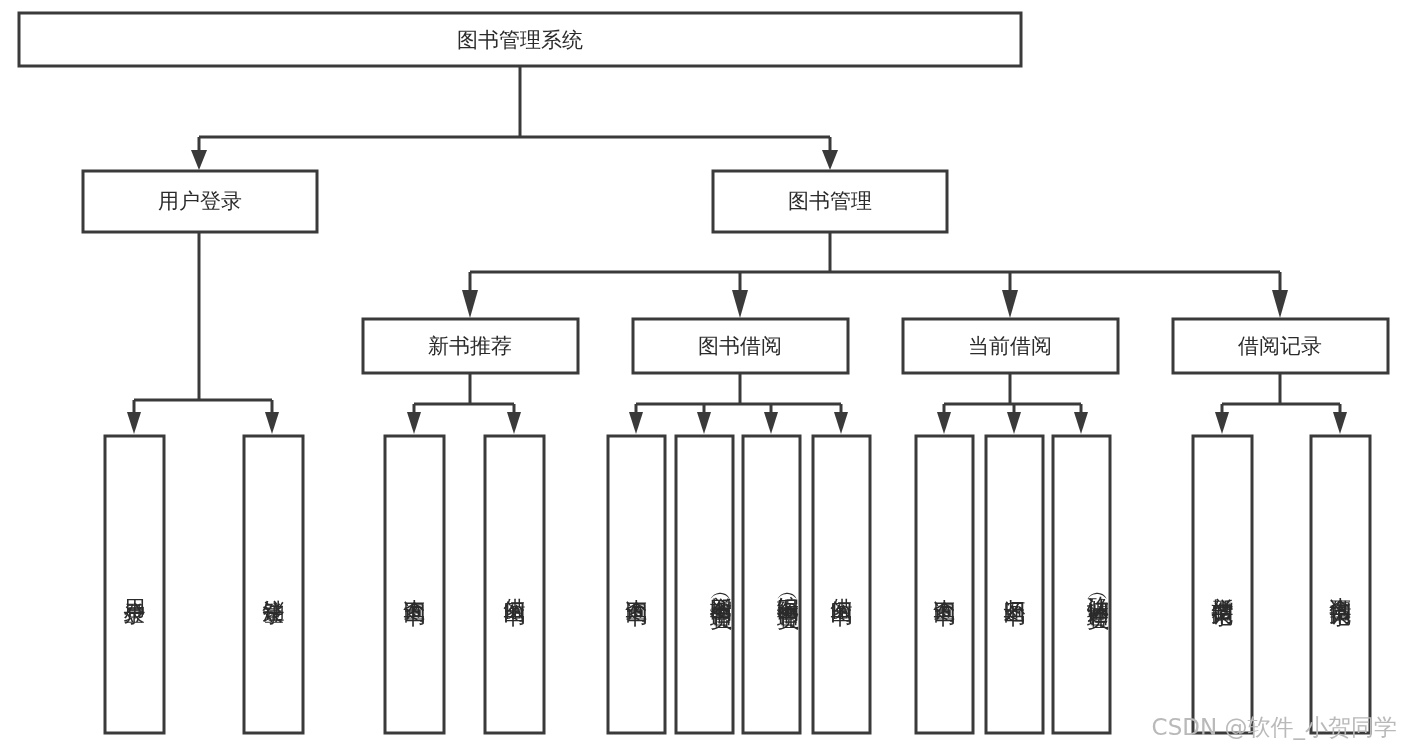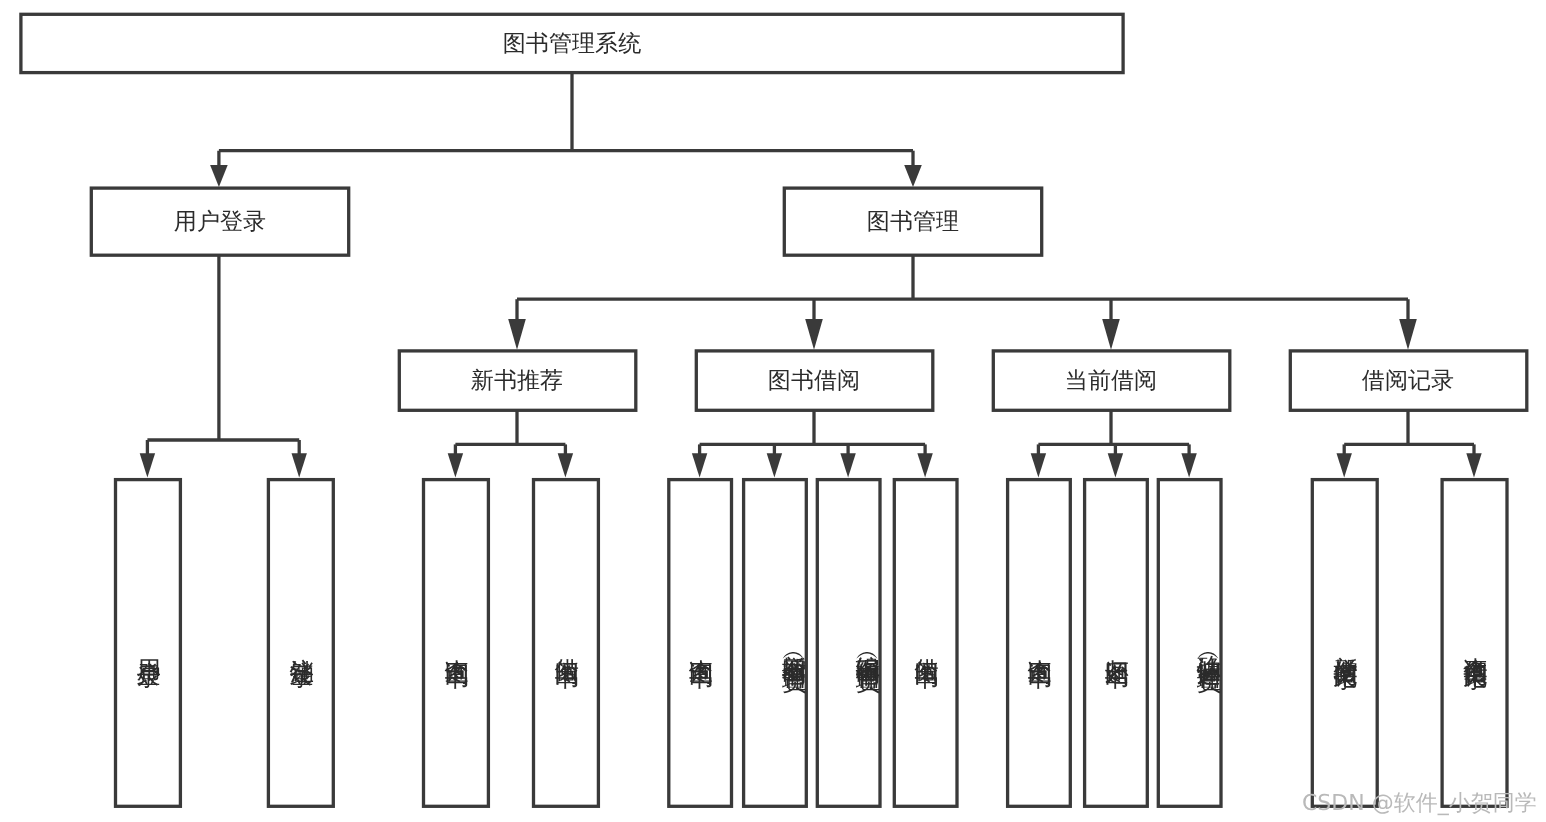--- a/index.html
+++ b/index.html
@@ -61,21 +61,21 @@
     justify-content: center;
     text-align: center;
     white-space: nowrap;
     pointer-events: none;
   }
   .watermark {
     position: absolute;
     right: 8px;
     bottom: 4px;
     font-family: "DejaVu Sans", "Liberation Sans", sans-serif;
-    font-size: 20px;
+    font-size: 23px;
     color: #b9b9b9;
     white-space: nowrap;
     user-select: none;
   }
 </style>
 </head>
 <body>
 
 <div id="diagram-root">
 

